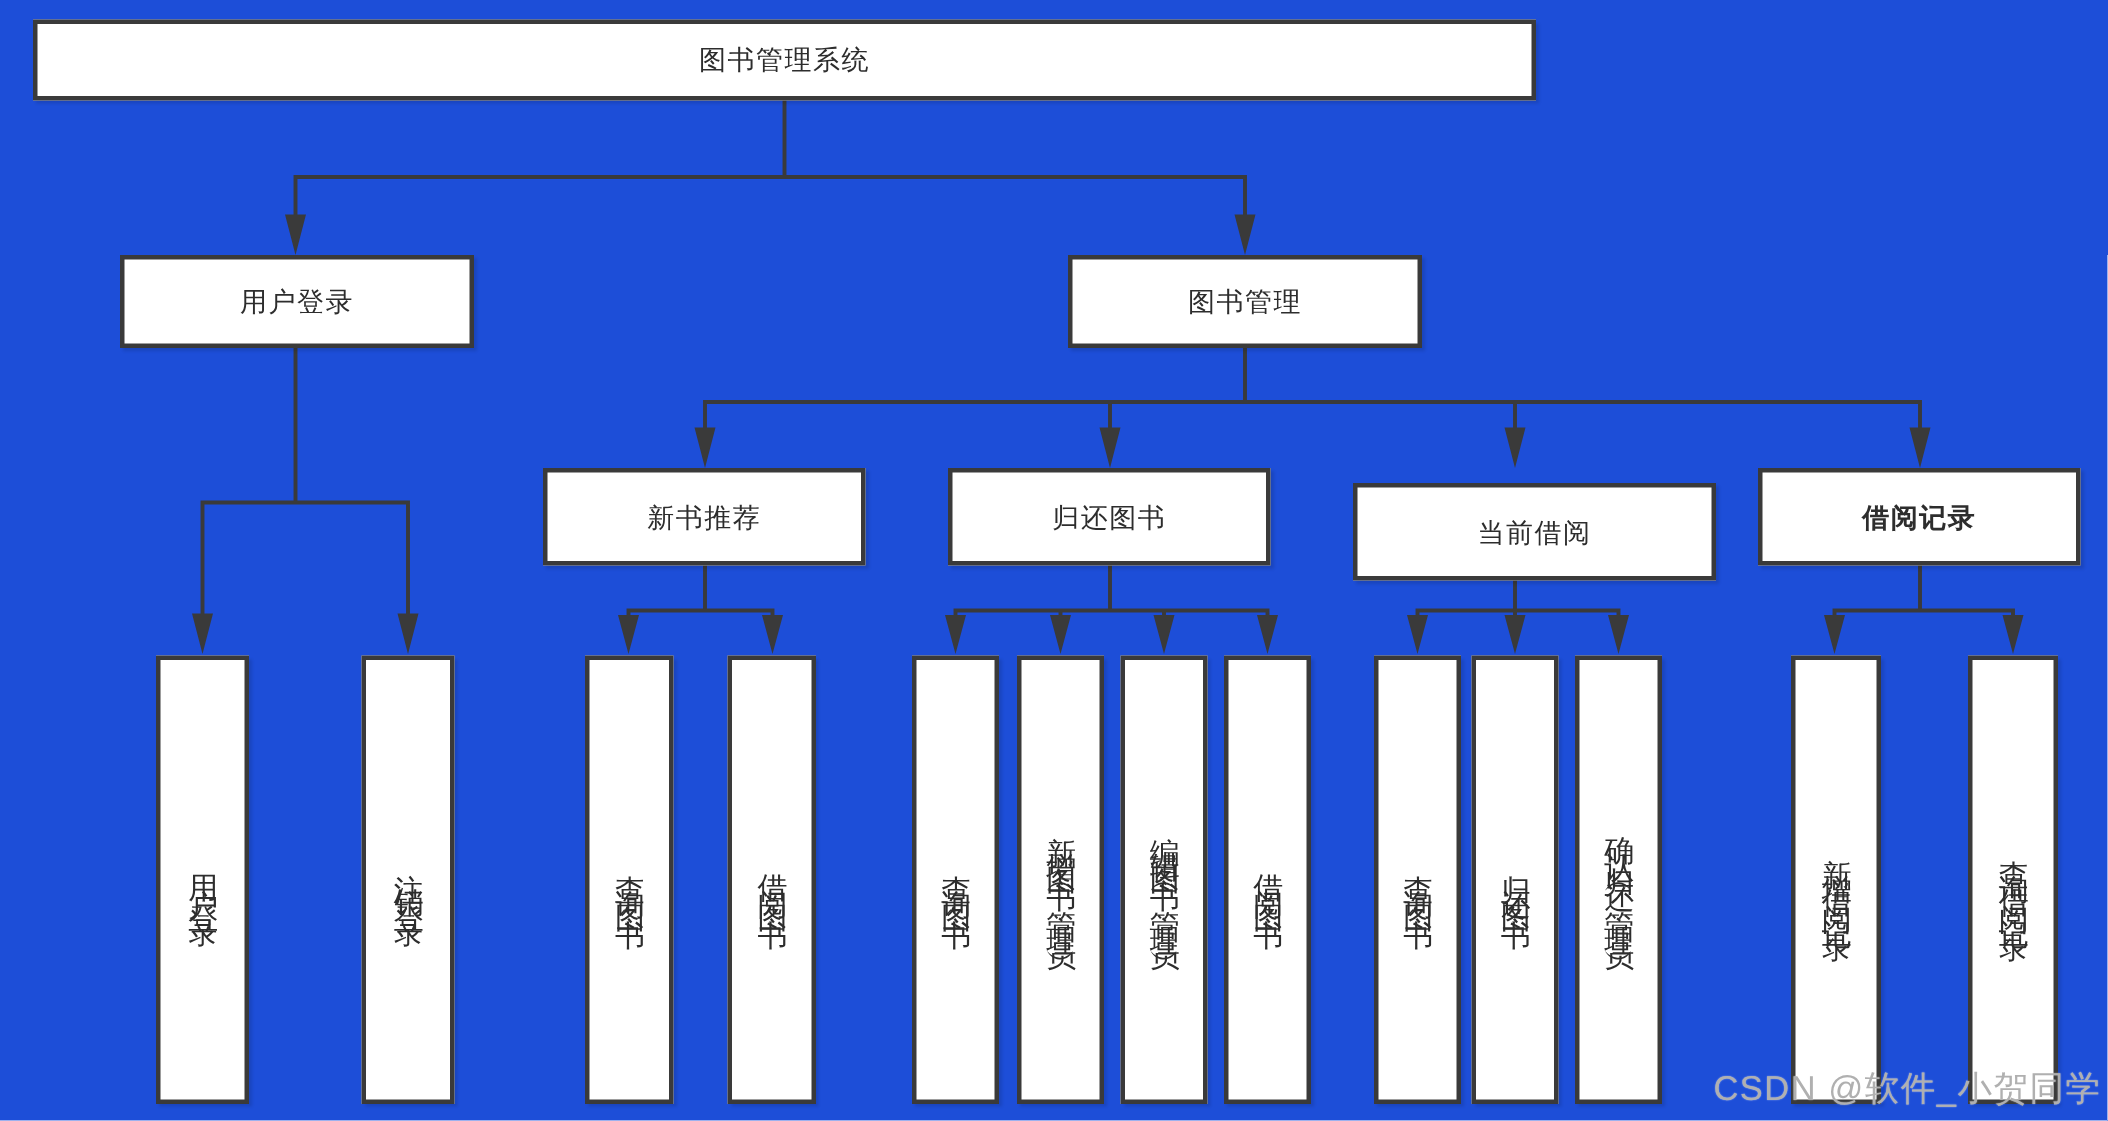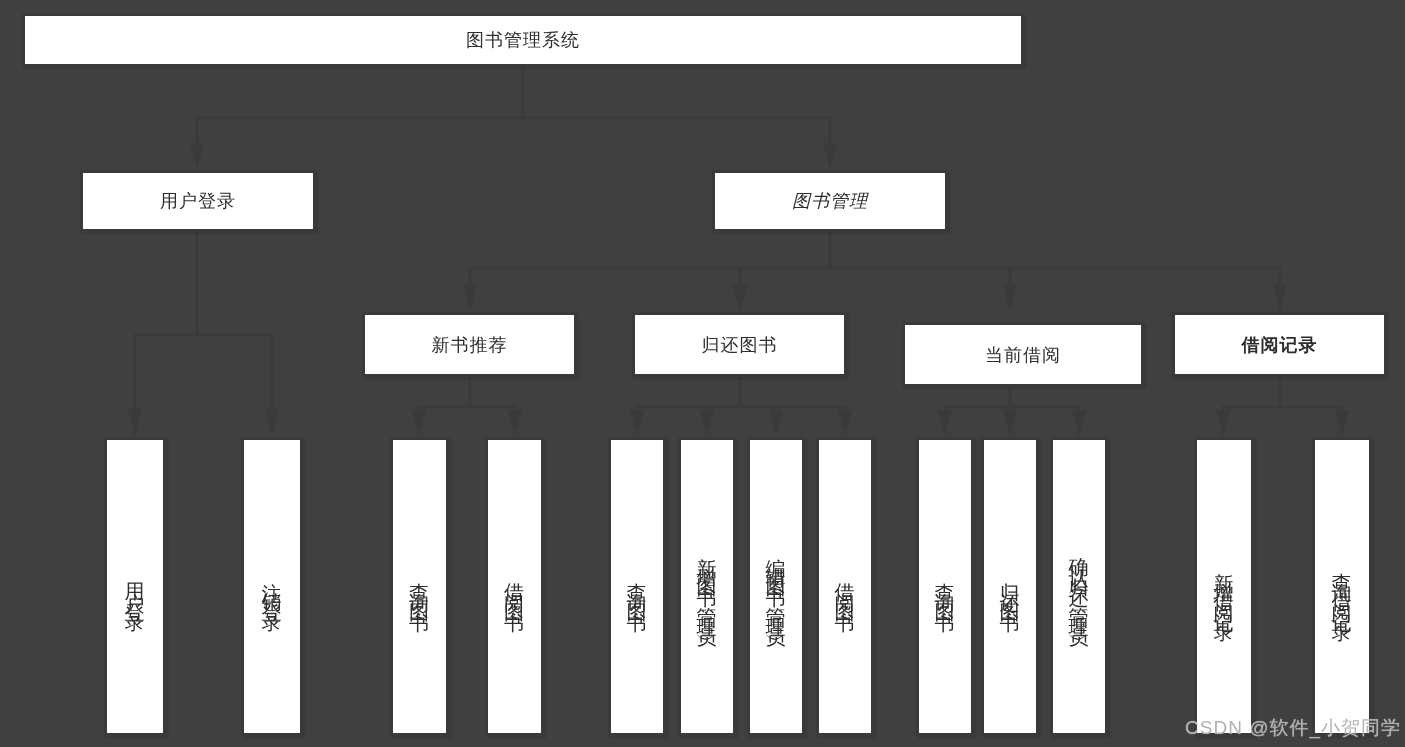--- a/index.html
+++ b/index.html
@@ -1,21 +1,21 @@
 <!DOCTYPE html>
 <html><head>
 <meta charset="utf-8">
 <style>
   html, body { margin: 0; padding: 0; background: #ffffff; }
   body { font-family: "Liberation Sans", "DejaVu Sans", sans-serif; }
   .canvas {
     position: relative;
     width: 1405px;
     height: 747px;
-    background: #404040;
+    background: #1d4ed8;
     overflow: hidden;
   }
   .connectors {
     position: absolute;
     left: 0; top: 0;
     width: 1405px; height: 747px;
     pointer-events: none;
   }
   .box {
     position: absolute;
@@ -34,21 +34,21 @@
     text-orientation: mixed;
     line-height: 1;
     font-size: 20px;
     letter-spacing: 10px;
     white-space: nowrap;
   }
   .watermark {
     position: absolute;
     right: 4px;
     bottom: 6px;
-    font-size: 19px;
+    font-size: 23px;
     color: #b0b0b0;
     letter-spacing: 1px;
     text-shadow: 0 0 1px rgba(255,255,255,0.6);
   }
 </style>
 </head>
 <body>
 
 <div class="canvas">
 
@@ -102,21 +102,21 @@
          M1335 410 h14 l-7 26 z"></path>
   </svg>
 
   <div class="box h" style="left:22px; top:13px; width:1002px; height:54px;">
     <span>图书管理系统</span>
   </div>
 
   <div class="box h" style="left:80px; top:170px; width:236px; height:62px;">
     <span>用户登录</span>
   </div>
-  <div class="box h" style="left:712px; top:170px; width:236px; height:62px;font-style:italic;">
+  <div class="box h" style="left:712px; top:170px; width:236px; height:62px;">
     <span>图书管理</span>
   </div>
 
   <div class="box h" style="left:362px; top:312px; width:215px; height:65px;align-items:center;">
     <span>新书推荐</span>
   </div>
   <div class="box h" style="left:632px; top:312px; width:215px; height:65px;">
     <span>归还图书</span>
   </div>
   <div class="box h" style="left:902px; top:322px; width:242px; height:65px;">

